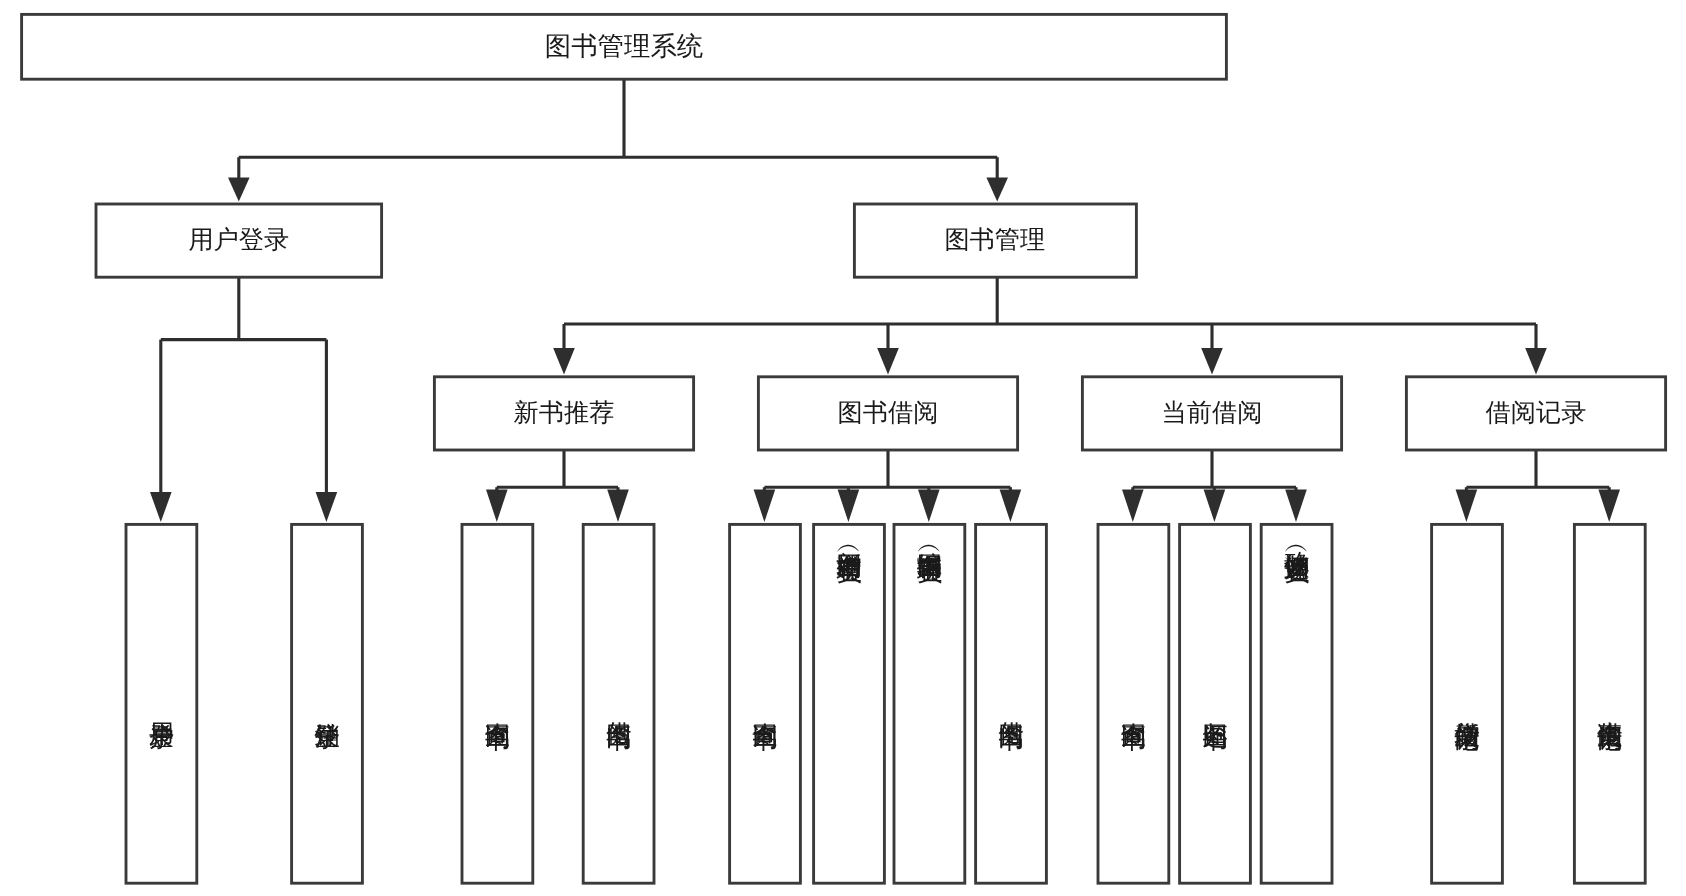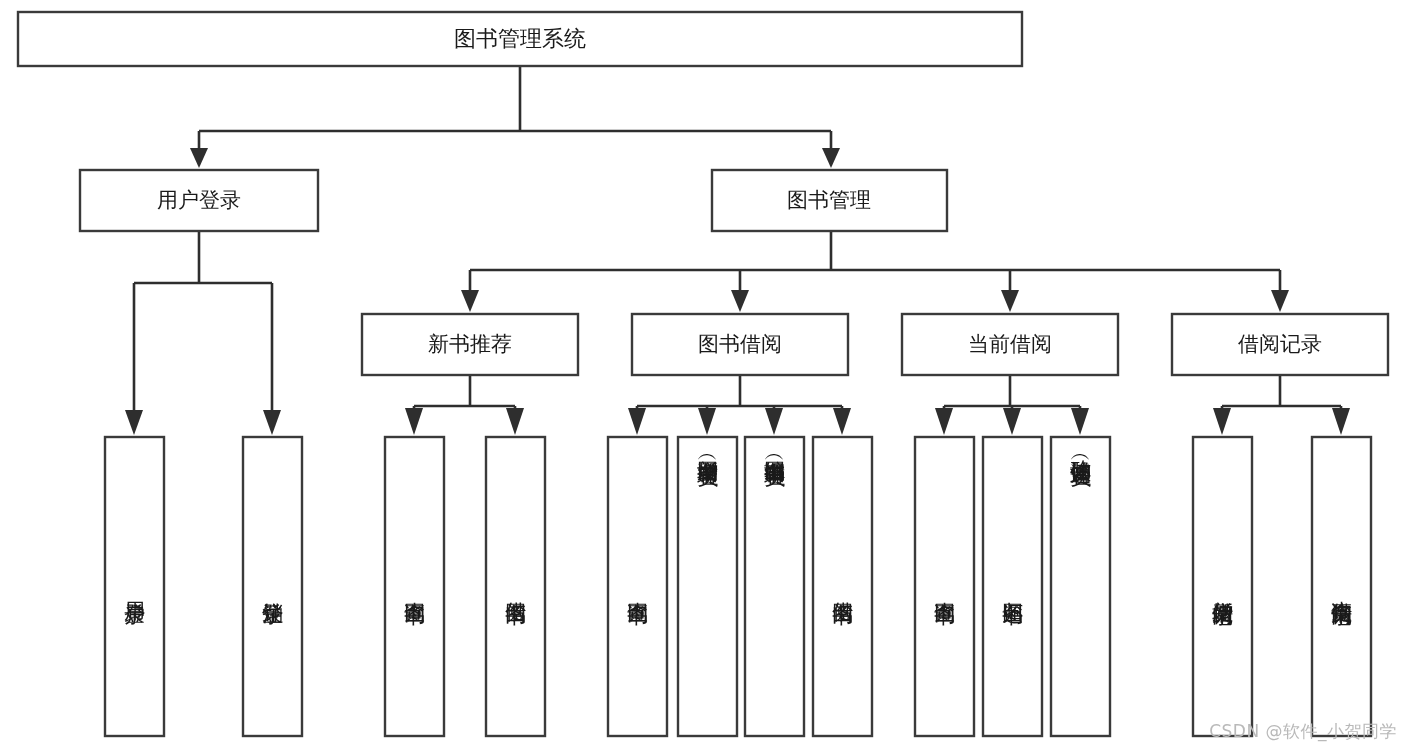--- a/index.html
+++ b/index.html
@@ -251,15 +251,14 @@
   <div class="leaf-label-wrap" style="left:1051px; top:437px; width:59px; height:299px; align-items:flex-start; padding-top:6px;">
     <span class="leaf-label-text">确认归还（管理员）</span>
   </div>
   <div class="leaf-label-wrap" style="left:1193px; top:437px; width:59px; height:299px;">
     <span class="leaf-label-text">新增借阅记录</span>
   </div>
   <div class="leaf-label-wrap" style="left:1312px; top:437px; width:59px; height:299px;">
     <span class="leaf-label-text">查询借阅记录</span>
   </div>
 
-  <div id="watermark">CSDN @软件_小贺同学</div>
 
 </div>
 
 </body></html>

